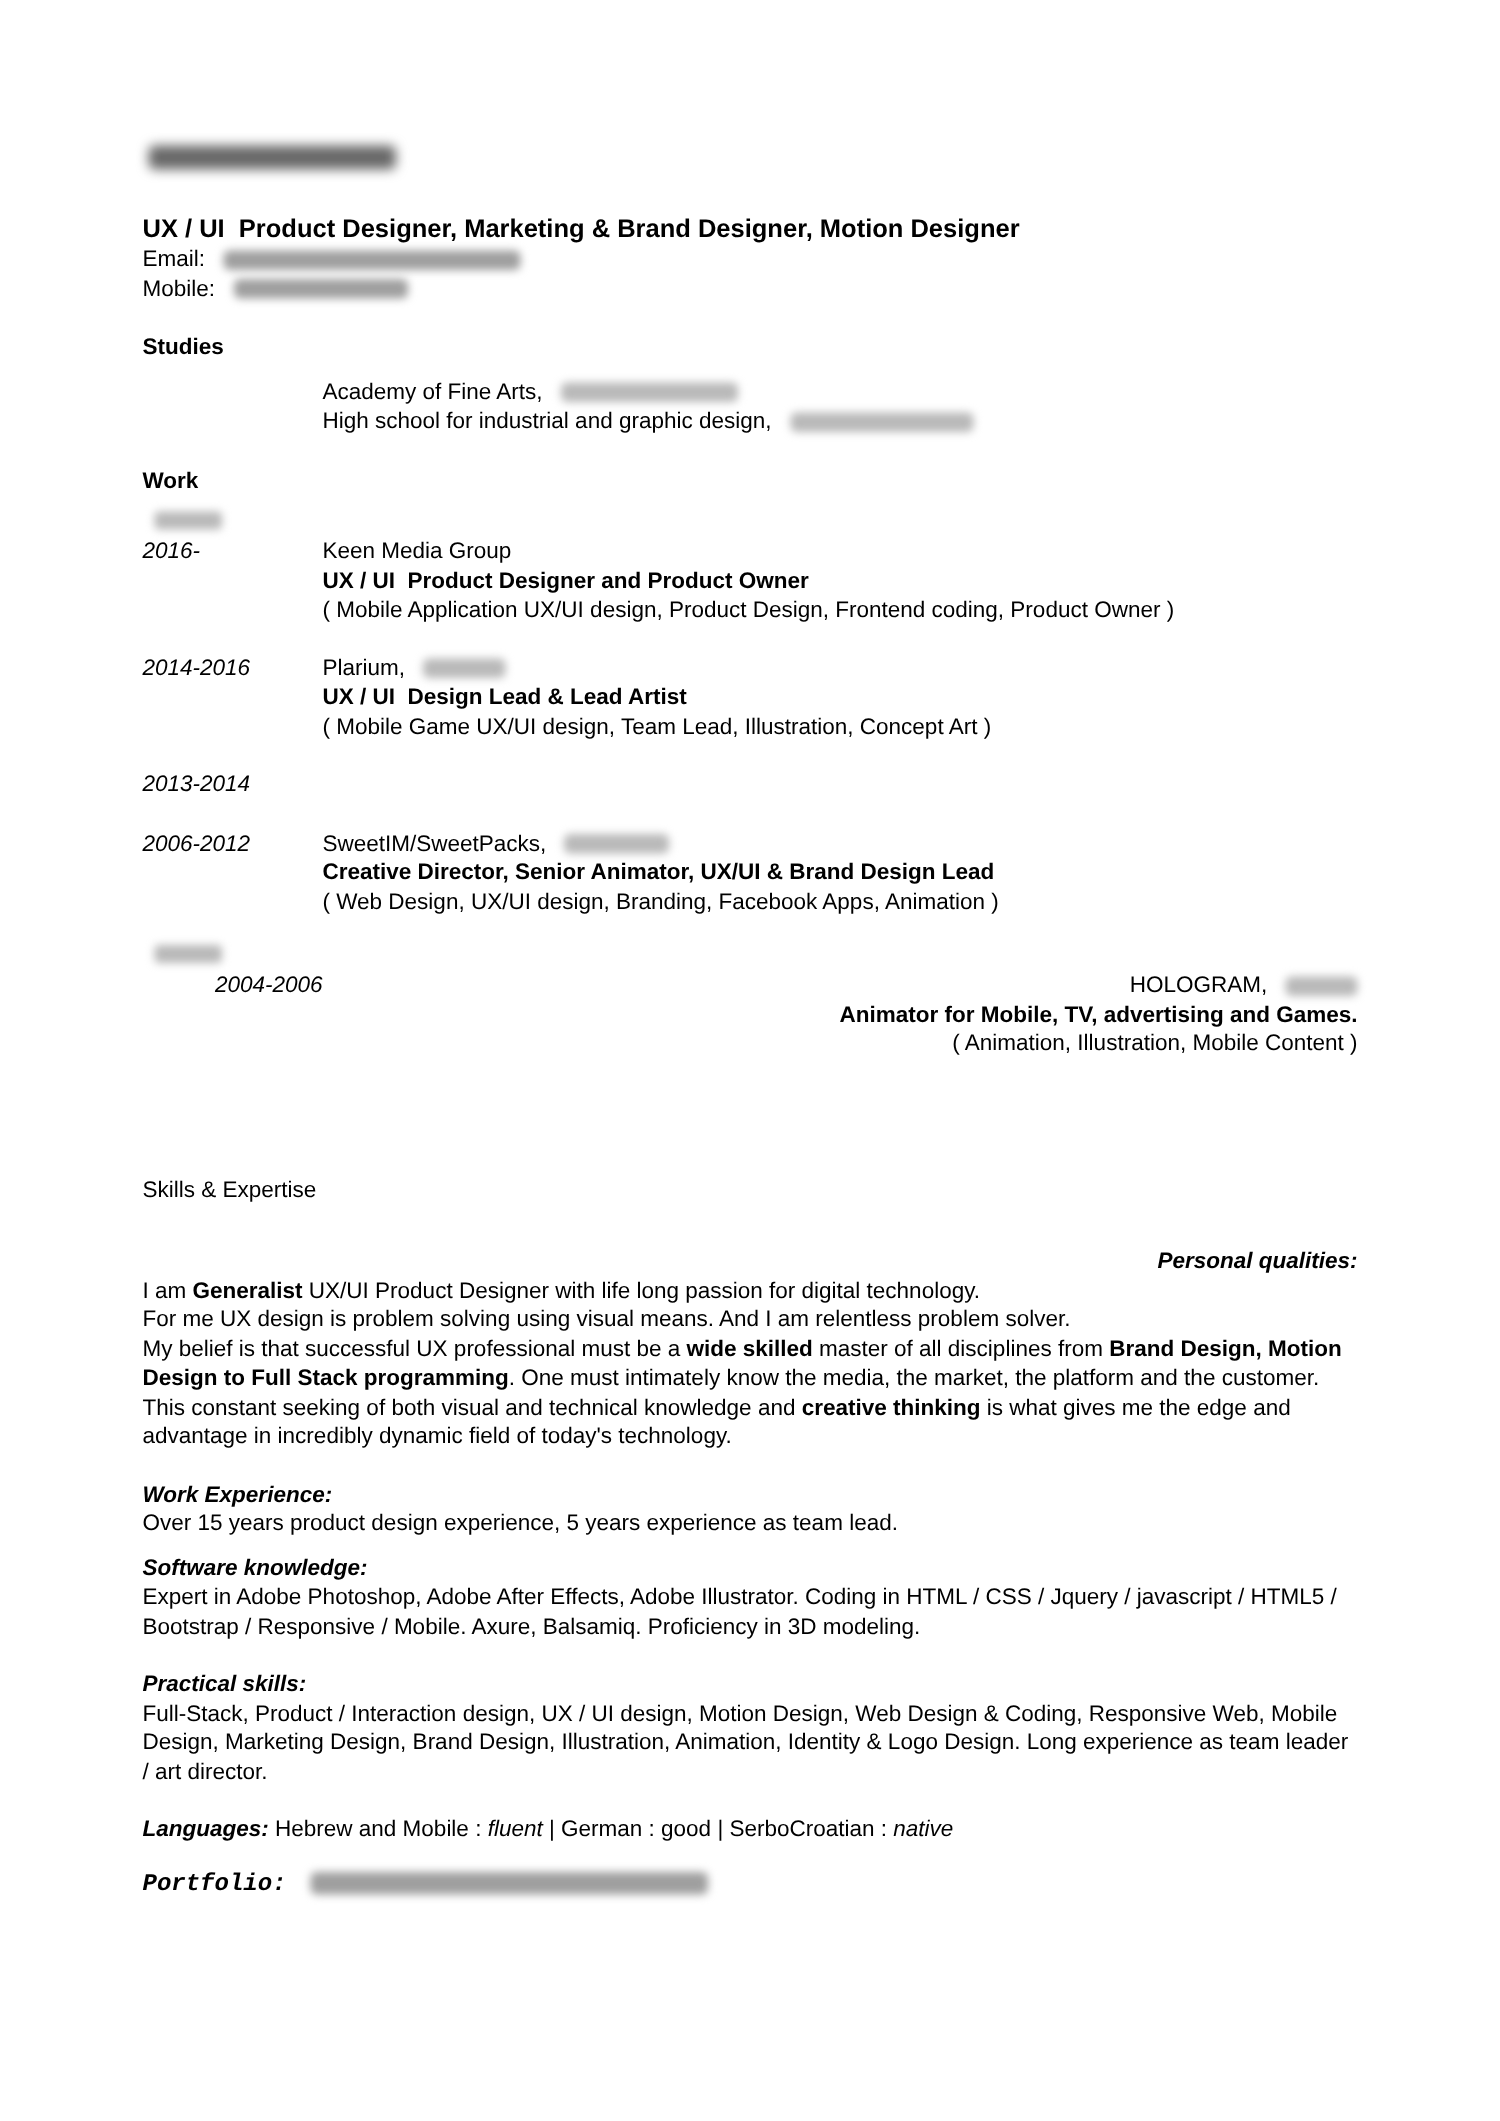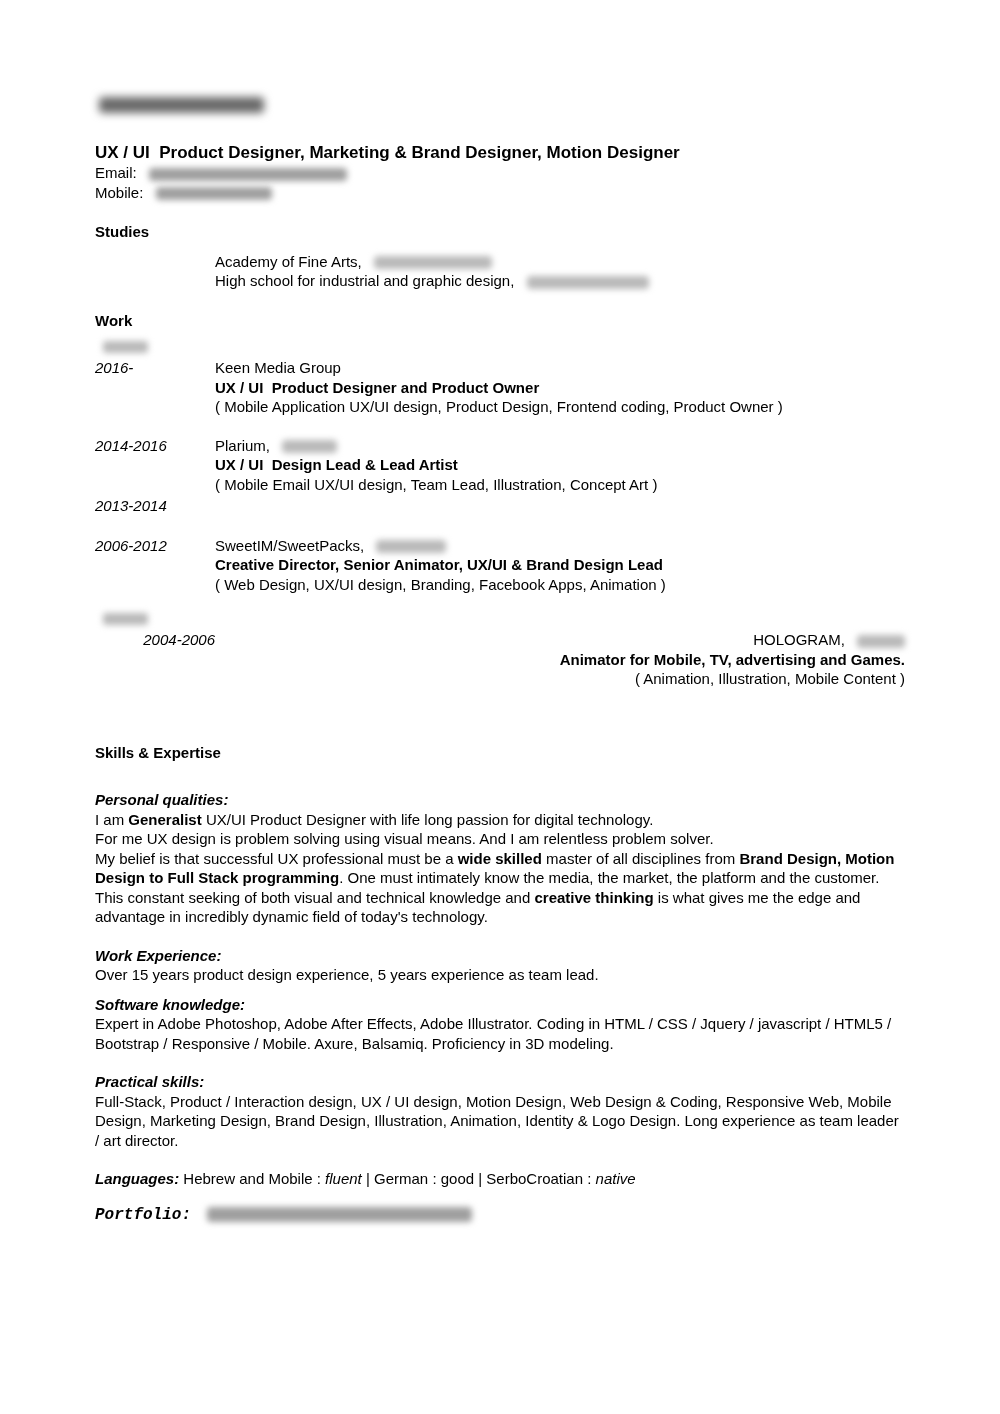--- a/index.html
+++ b/index.html
@@ -21,21 +21,21 @@
   .redact.light { background:#b9b9b9; }
   .name-redact { width:165px; height:16px; display:block; margin-left:4px; }
   .section-heading { font-weight:bold; margin-top:20px; }
   .indent { margin-left:120px; }
   .studies-block { margin-top:10px; }
   .mini-redact { width:45px; height:12px; border-radius:3px; display:block; }
   .work-entry { display:flex; }
   .work-period { width:120px; flex:0 0 120px; font-style:italic; }
   .work-body { flex:1; }
   .work-role { font-weight:bold; white-space:pre-wrap; }
-  .skills-heading { font-weight:bold; margin-top:54px; }
+  .skills-heading { font-weight:normal; margin-top:78px; }
   .sub-heading { font-weight:bold; font-style:italic; }
   .para { }
   .portfolio-line { font-size:16px; margin-top:17px;font-family:Liberation Mono, monospace; }
   .portfolio-redact { width:265px; height:15px; margin-left:6px; }
 </style>
 </head>
 <body>
 
 <div class="page">
 
@@ -77,25 +77,25 @@
   </div>
 
   <div class="work-entry" style="margin-top:19px;">
     <div class="work-period">2014-2016</div>
     <div class="work-body">
       <div>
         <span>Plarium,</span>
         <span class="redact light" style="width:55px;"></span>
       </div>
       <div class="work-role">UX / UI  Design Lead &amp; Lead Artist</div>
-      <div>( Mobile Email UX/UI design, Team Lead, Illustration, Concept Art )</div>
+      <div>( Mobile Game UX/UI design, Team Lead, Illustration, Concept Art )</div>
     </div>
   </div>
 
-  <div class="work-entry" style="margin-top:2px;">
+  <div class="work-entry" style="margin-top:19px;">
     <div class="work-period">2013-2014</div>
   </div>
 
   <div class="work-entry" style="margin-top:20px;">
     <div class="work-period">2006-2012</div>
     <div class="work-body">
       <div>
         <span>SweetIM/SweetPacks,</span>
         <span class="redact light" style="width:70px;"></span>
       </div>
@@ -113,21 +113,21 @@
         <span>HOLOGRAM,</span>
         <span class="redact light" style="width:48px;"></span>
       </div>
       <div class="work-role">Animator for Mobile, TV, advertising and Games.</div>
       <div>( Animation, Illustration, Mobile Content )</div>
     </div>
   </div>
 
   <div class="skills-heading">Skills &amp; Expertise</div>
 
-  <div class="sub-heading" style="margin-top:28px;">Personal qualities:</div>
+  <div class="sub-heading" style="margin-top:28px;text-align:right;">Personal qualities:</div>
   <div class="para">
     <div><span>I am </span><span style="font-weight: bold;">Generalist</span><span> UX/UI Product Designer with life long passion for digital technology.</span></div>
     <div><span>For me UX design is problem solving using visual means. And I am relentless problem solver.</span></div>
     <div><span>My belief is that successful UX professional must be a </span><span style="font-weight: bold;">wide skilled</span><span> master of all disciplines from </span><span style="font-weight: bold;">Brand Design, Motion Design to Full Stack programming</span><span>. One must intimately know the media, the market, the platform and the customer. This constant seeking of both visual and technical knowledge and </span><span style="font-weight: bold;">creative thinking</span><span> is what gives me the edge and advantage in incredibly dynamic field of today's technology.</span></div>
   </div>
 
   <div class="sub-heading" style="margin-top:19px;">Work Experience:</div>
   <div class="para">Over 15 years product design experience, 5 years experience as team lead.</div>
 
   <div class="sub-heading" style="margin-top:10px;">Software knowledge:</div>

